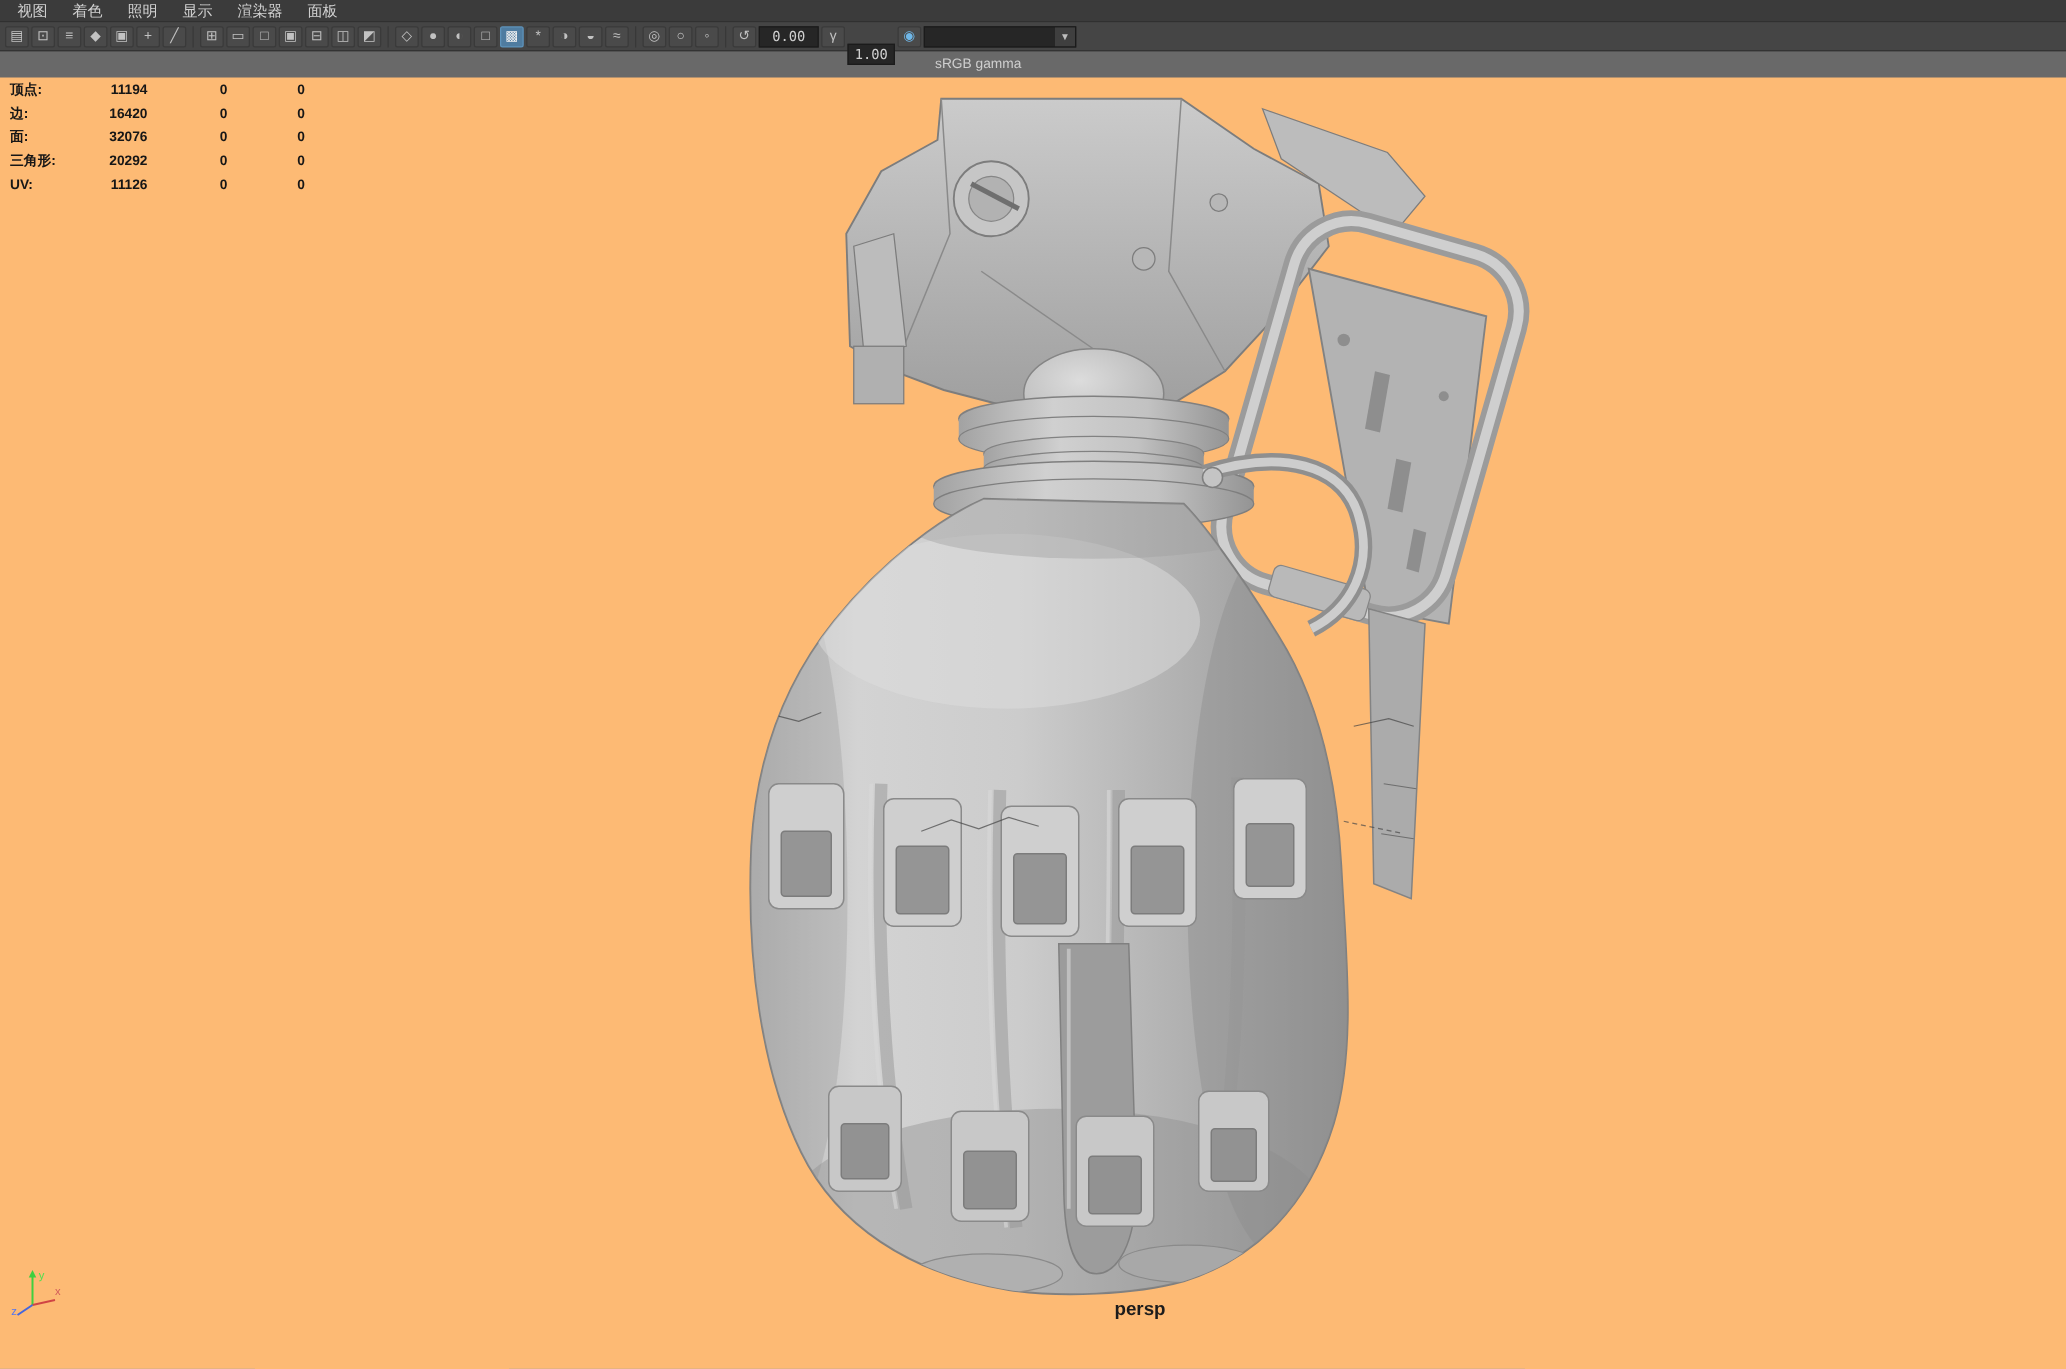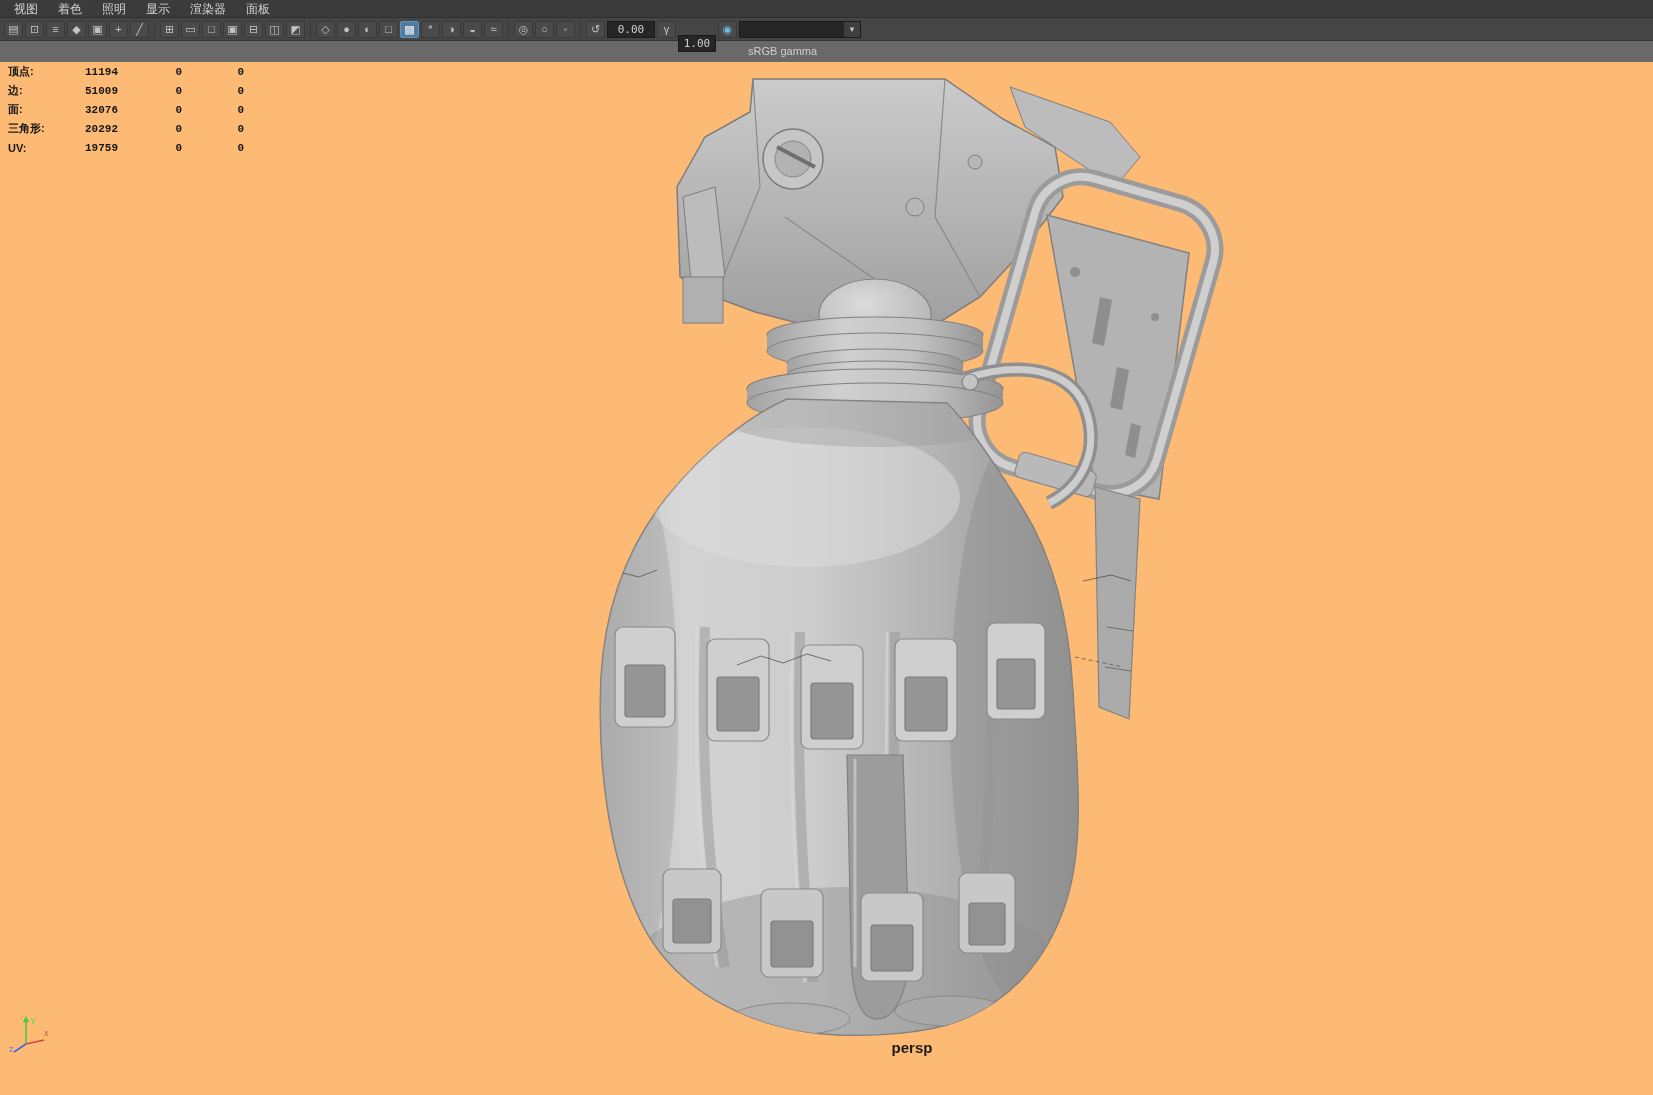--- a/index.html
+++ b/index.html
@@ -35,21 +35,21 @@
   
   .viewport { position:relative; width:1653px; height:1053px; background:#fdba74; overflow:hidden;margin-top:21px; }
   .model-svg { position:absolute; left:555px; top:5px; z-index:1; }
 
   
   .hud { position:absolute; left:8px; top:0; z-index:3; color:#161616; font-size:11px;
     font-weight:700; }
   .hud-row { display:grid; grid-template-columns:62px 48px 64px 62px; height:19px;
     align-items:center; }
   .hud-label { text-align:left; }
-  .hud-num { text-align:right;font-family:Liberation Mono, monospace; }
+  .hud-num { text-align:right; }
 
   
   .camera-label { position:absolute; left:912px; top:977px; transform:translateX(-50%);
     z-index:3; color:#1c1c1c; font-size:15px; font-weight:700; }
 
   
   .axis-gizmo { position:absolute; left:8px; top:950px; z-index:3; }
 </style>
 </head>
 <body>
@@ -111,39 +111,39 @@
 
     <div class="hud">
       <div class="hud-row">
         <span class="hud-label">顶点:</span>
         <span class="hud-num">11194</span>
         <span class="hud-num">0</span>
         <span class="hud-num">0</span>
       </div>
       <div class="hud-row">
         <span class="hud-label">边:</span>
-        <span class="hud-num">51009</span>
+        <span class="hud-num">16420</span>
         <span class="hud-num">0</span>
         <span class="hud-num">0</span>
       </div>
       <div class="hud-row">
         <span class="hud-label">面:</span>
         <span class="hud-num">32076</span>
         <span class="hud-num">0</span>
         <span class="hud-num">0</span>
       </div>
       <div class="hud-row">
         <span class="hud-label">三角形:</span>
         <span class="hud-num">20292</span>
         <span class="hud-num">0</span>
         <span class="hud-num">0</span>
       </div>
       <div class="hud-row">
         <span class="hud-label">UV:</span>
-        <span class="hud-num">19759</span>
+        <span class="hud-num">11126</span>
         <span class="hud-num">0</span>
         <span class="hud-num">0</span>
       </div>
     </div>
 
     <svg class="model-svg" width="720" height="990" viewBox="0 0 720 990">
       <defs>
         <linearGradient id="gBody" x1="0" y1="0" x2="1" y2="0">
           <stop offset="0" stop-color="#b4b4b4"></stop>
           <stop offset="0.18" stop-color="#d3d3d3"></stop>

